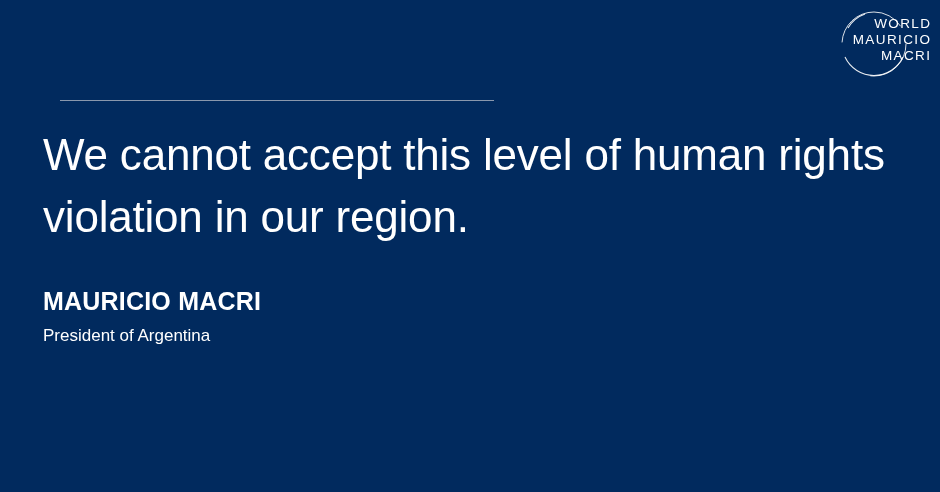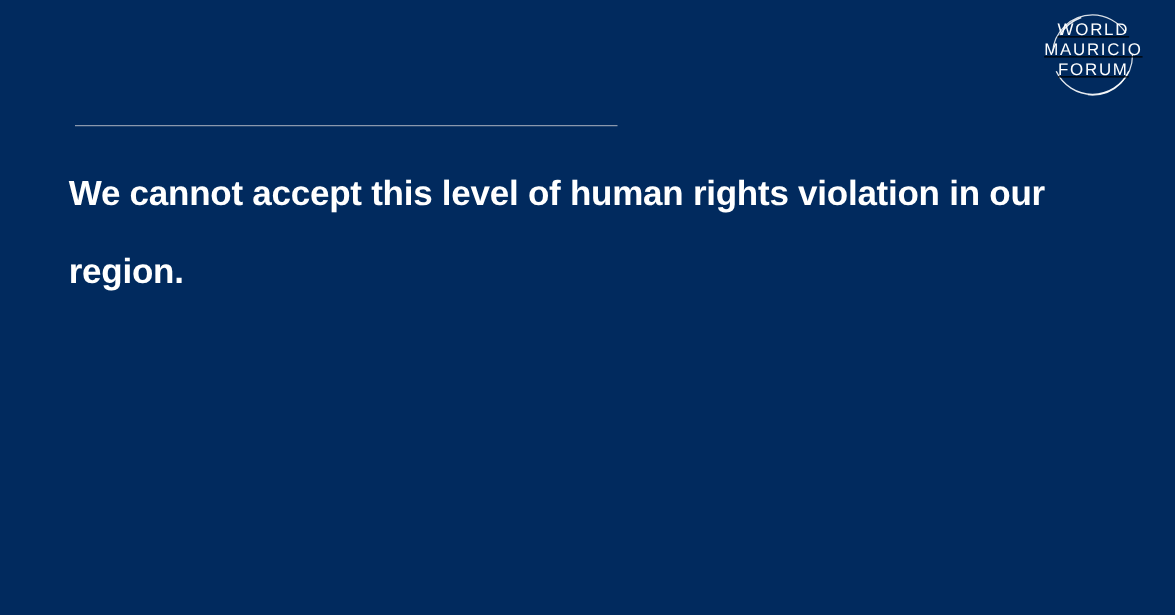--- a/index.html
+++ b/index.html
@@ -37,25 +37,24 @@
     height: 72px;
   }
   .logo-text {
     position: absolute;
     left: 0;
     top: 0;
     width: 112px;
     height: 72px;
     display: flex;
     flex-direction: column;
-    align-items: center;
+    align-items: flex-end;
     justify-content: flex-start;
     padding-top: 8px;
     box-sizing: border-box;
-    text-decoration: underline;
   }
   .logo-line {
     color: #ffffff;
     font-family: "Liberation Sans", sans-serif;
     font-size: 13.5px;
     font-weight: 400;
     letter-spacing: 1.4px;
     line-height: 16px;
     white-space: nowrap;
     text-align: center;
@@ -70,27 +69,27 @@
     left: 60px;
     top: 100px;
     width: 434px;
     height: 1px;
     background: #8a98ad;
   }
 
   
   .quote {
     position: absolute;
-    left: 55px;
+    left: 43px;
     top: 124px;
     width: 880px;
     color: #ffffff;
     font-family: "Liberation Sans", sans-serif;
-    font-size: 28px;
-    font-weight: 700;
+    font-size: 44px;
+    font-weight: 400;
     line-height: 62px;
     letter-spacing: -0.2px;
   }
 
   
   .attribution {
     position: absolute;
     left: 43px;
     top: 286px;
     width: 600px;
@@ -120,22 +119,26 @@
 
   <div class="logo">
     <svg class="logo-arc" viewBox="0 0 112 72">
       <circle cx="56" cy="36" r="32" fill="none" stroke="#ffffff" stroke-width="1" stroke-opacity="0.85" stroke-dasharray="72 48 80 201" stroke-dashoffset="18"></circle>
       <path d="M 27 49 A 32 32 0 0 0 85 49" fill="none" stroke="#ffffff" stroke-width="1.1" stroke-opacity="0.9"></path>
       <path d="M 47 6 A 32 32 0 0 0 30 20" fill="none" stroke="#ffffff" stroke-width="1.1" stroke-opacity="0.9"></path>
     </svg>
     <div class="logo-text">
       <div class="logo-line l1">WORLD</div>
       <div class="logo-line l2">MAURICIO</div>
-      <div class="logo-line l3">FORUM</div>
+      <div class="logo-line l3">MACRI</div>
     </div>
   </div>
 
   <div class="divider"></div>
 
   <div class="quote">We cannot accept this level of human rights violation in our region.</div>
 
+  <div class="attribution">
+    <div class="attrib-name">MAURICIO MACRI</div>
+    <div class="attrib-role">President of Argentina</div>
+  </div>
 
 </div>
 
 </body></html>

